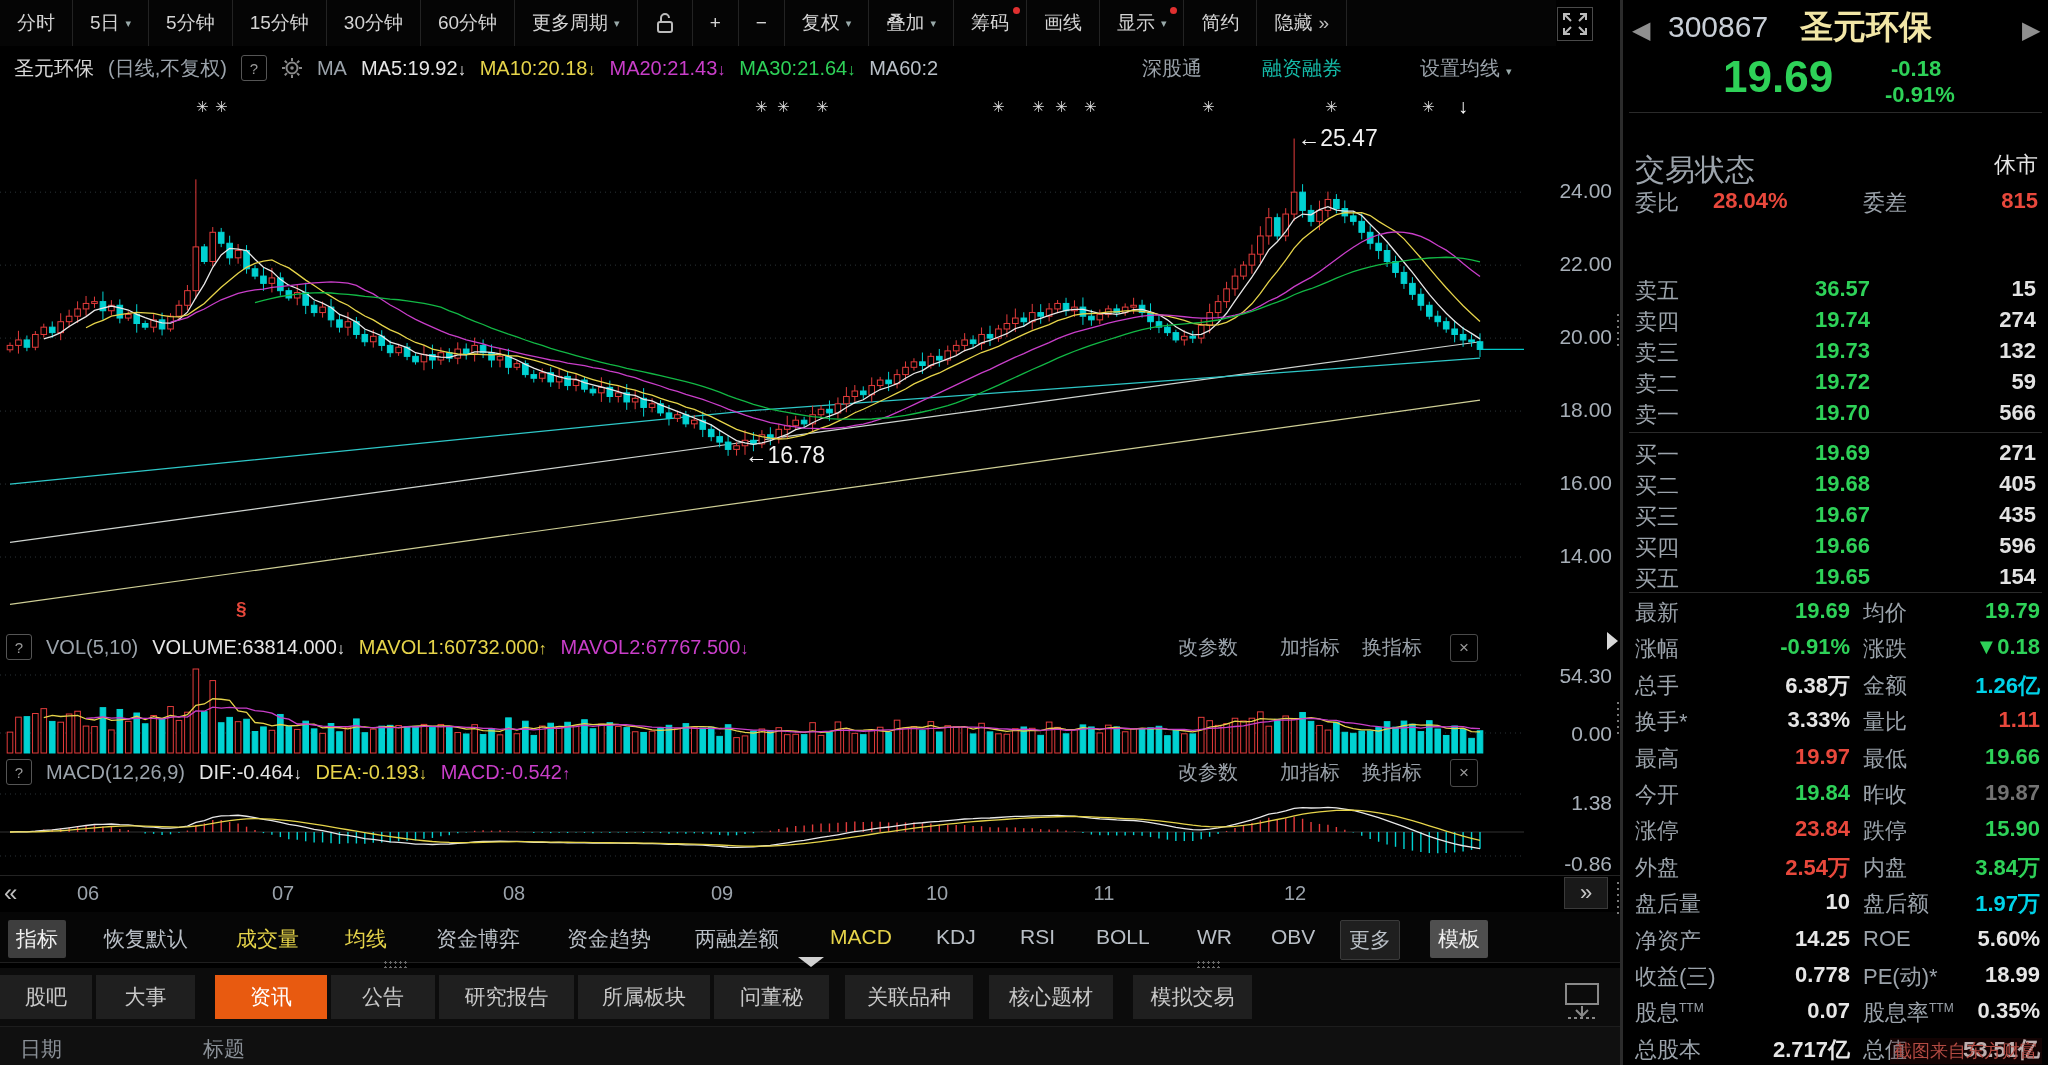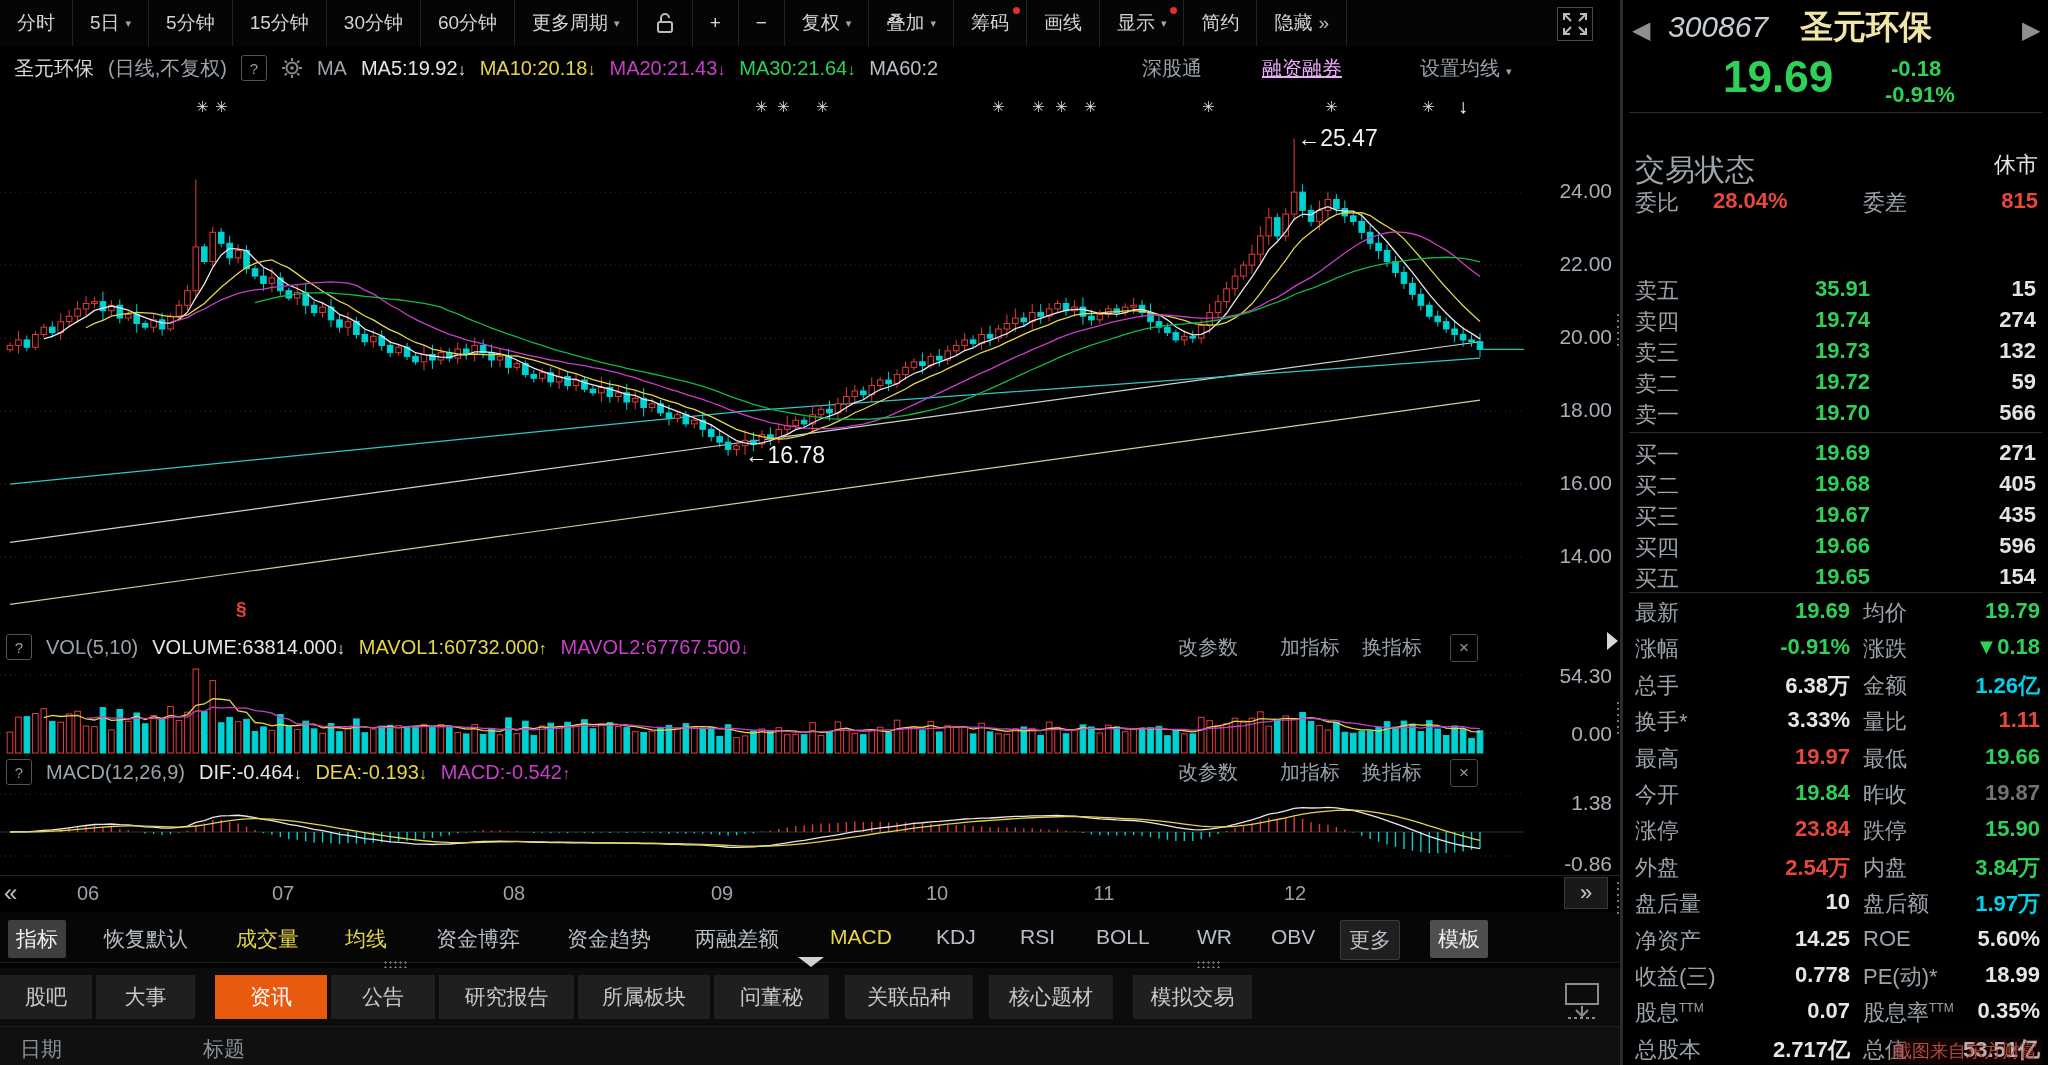--- a/index.html
+++ b/index.html
@@ -174,21 +174,21 @@
     </span>
     <span class="hd-item">MA</span>
     <span id="ma-items" style="display:flex;">
         <span class="hd-item" style="color: rgb(230, 230, 230);">MA5:19.92<span class="dirarrow">↓</span></span>
         <span class="hd-item" style="color: rgb(230, 212, 74);">MA10:20.18<span class="dirarrow">↓</span></span>
         <span class="hd-item" style="color: rgb(201, 62, 201);">MA20:21.43<span class="dirarrow">↓</span></span>
         <span class="hd-item" style="color: rgb(46, 209, 88);">MA30:21.64<span class="dirarrow">↓</span></span>
         <span class="hd-item" style="color: rgb(185, 192, 200);">MA60:2</span>
       </span>
     <span class="abs" style="left:1142px;color:#9aa2aa;">深股通</span>
-    <span class="abs" style="left:1262px;color:#f0abfc;text-decoration:underline;">融资融券</span>
+    <span class="abs" style="left:1262px;color:#14b8a6;">融资融券</span>
     <span class="abs" style="left:1420px;color:#9aa2aa;"><span>设置均线</span><span class="caret">▾</span></span>
   </div>
 
   <div class="abs" style="left:0;top:90px;width:1620px;height:540px;" id="main-chart">
       <svg width="1620" height="540">
         <line x1="0" y1="102.16216216216219" x2="1524" y2="102.16216216216219" stroke="#2b3337" stroke-dasharray="1 4"></line>
         <line x1="0" y1="175.13513513513516" x2="1524" y2="175.13513513513516" stroke="#2b3337" stroke-dasharray="1 4"></line>
         <line x1="0" y1="248.10810810810813" x2="1524" y2="248.10810810810813" stroke="#2b3337" stroke-dasharray="1 4"></line>
         <line x1="0" y1="321.0810810810811" x2="1524" y2="321.0810810810811" stroke="#2b3337" stroke-dasharray="1 4"></line>
         <line x1="0" y1="394.05405405405406" x2="1524" y2="394.05405405405406" stroke="#2b3337" stroke-dasharray="1 4"></line>
@@ -1041,40 +1041,40 @@
   </div>
 
   <div id="divider"></div>
   <div class="vgrip" style="top:312px;"></div>
   <div class="vgrip" style="top:700px;"></div>
   <div class="vgrip" style="top:880px;"></div>
   <div id="divider-arrow"></div>
 
   <div id="quote">
     <span class="abs" style="left:9px;top:16px;color:#8f8f8f;font-size:24px;">◀</span>
-    <span class="abs" style="left:45px;top:10px;color:#c8ced6;font-size:30px;font-style:italic;">300867</span>
+    <span class="abs" style="left:45px;top:10px;color:#c8ced6;font-size:30px;">300867</span>
     <span class="abs" style="left:177px;top:5px;color:#f2e6a6;font-size:33px;font-weight:bold;">圣元环保</span>
     <span class="abs" style="left:399px;top:16px;color:#8f8f8f;font-size:24px;">▶</span>
     <span class="abs" style="left: 100px; top: 52px; font-size: 44px; font-weight: bold; color: rgb(46, 209, 88);" id="q-price">19.69</span>
     <span class="abs" style="left: 268px; top: 56px; font-size: 22px; font-weight: bold; color: rgb(46, 209, 88);" id="q-change">-0.18</span>
     <span class="abs" style="left: 262px; top: 82px; font-size: 22px; font-weight: bold; color: rgb(46, 209, 88);" id="q-changepct">-0.91%</span>
     <div class="qdiv" style="top:112px;"></div>
 
     <span class="abs q-row-label" style="left:12px;top:150px;font-size:30px;">交易状态</span>
     <span class="abs" style="right:10px;top:150px;font-size:22px;color:#e6e6e6;">休市</span>
     <span class="abs q-row-label" style="left:12px;top:188px;font-size:22px;">委比</span>
     <span class="abs" style="left: 90px; top: 188px; font-size: 22px; font-weight: bold; color: rgb(232, 72, 60);" id="weibi-val">28.04%</span>
     <span class="abs q-row-label" style="left:240px;top:188px;font-size:22px;">委差</span>
     <span class="abs" style="right: 10px; top: 188px; font-size: 22px; font-weight: bold; color: rgb(232, 72, 60);" id="weicha-val">815</span>
 
 
     <div id="asks">
         <div class="ob-row" style="top: 276px;">
           <span class="ob-l">卖五</span>
-          <span class="ob-p" style="color: rgb(46, 209, 88);">35.91</span>
+          <span class="ob-p" style="color: rgb(46, 209, 88);">36.57</span>
           <span class="ob-q">15</span>
         </div>
         <div class="ob-row" style="top: 307px;">
           <span class="ob-l">卖四</span>
           <span class="ob-p" style="color: rgb(46, 209, 88);">19.74</span>
           <span class="ob-q">274</span>
         </div>
         <div class="ob-row" style="top: 338px;">
           <span class="ob-l">卖三</span>
           <span class="ob-p" style="color: rgb(46, 209, 88);">19.73</span>

